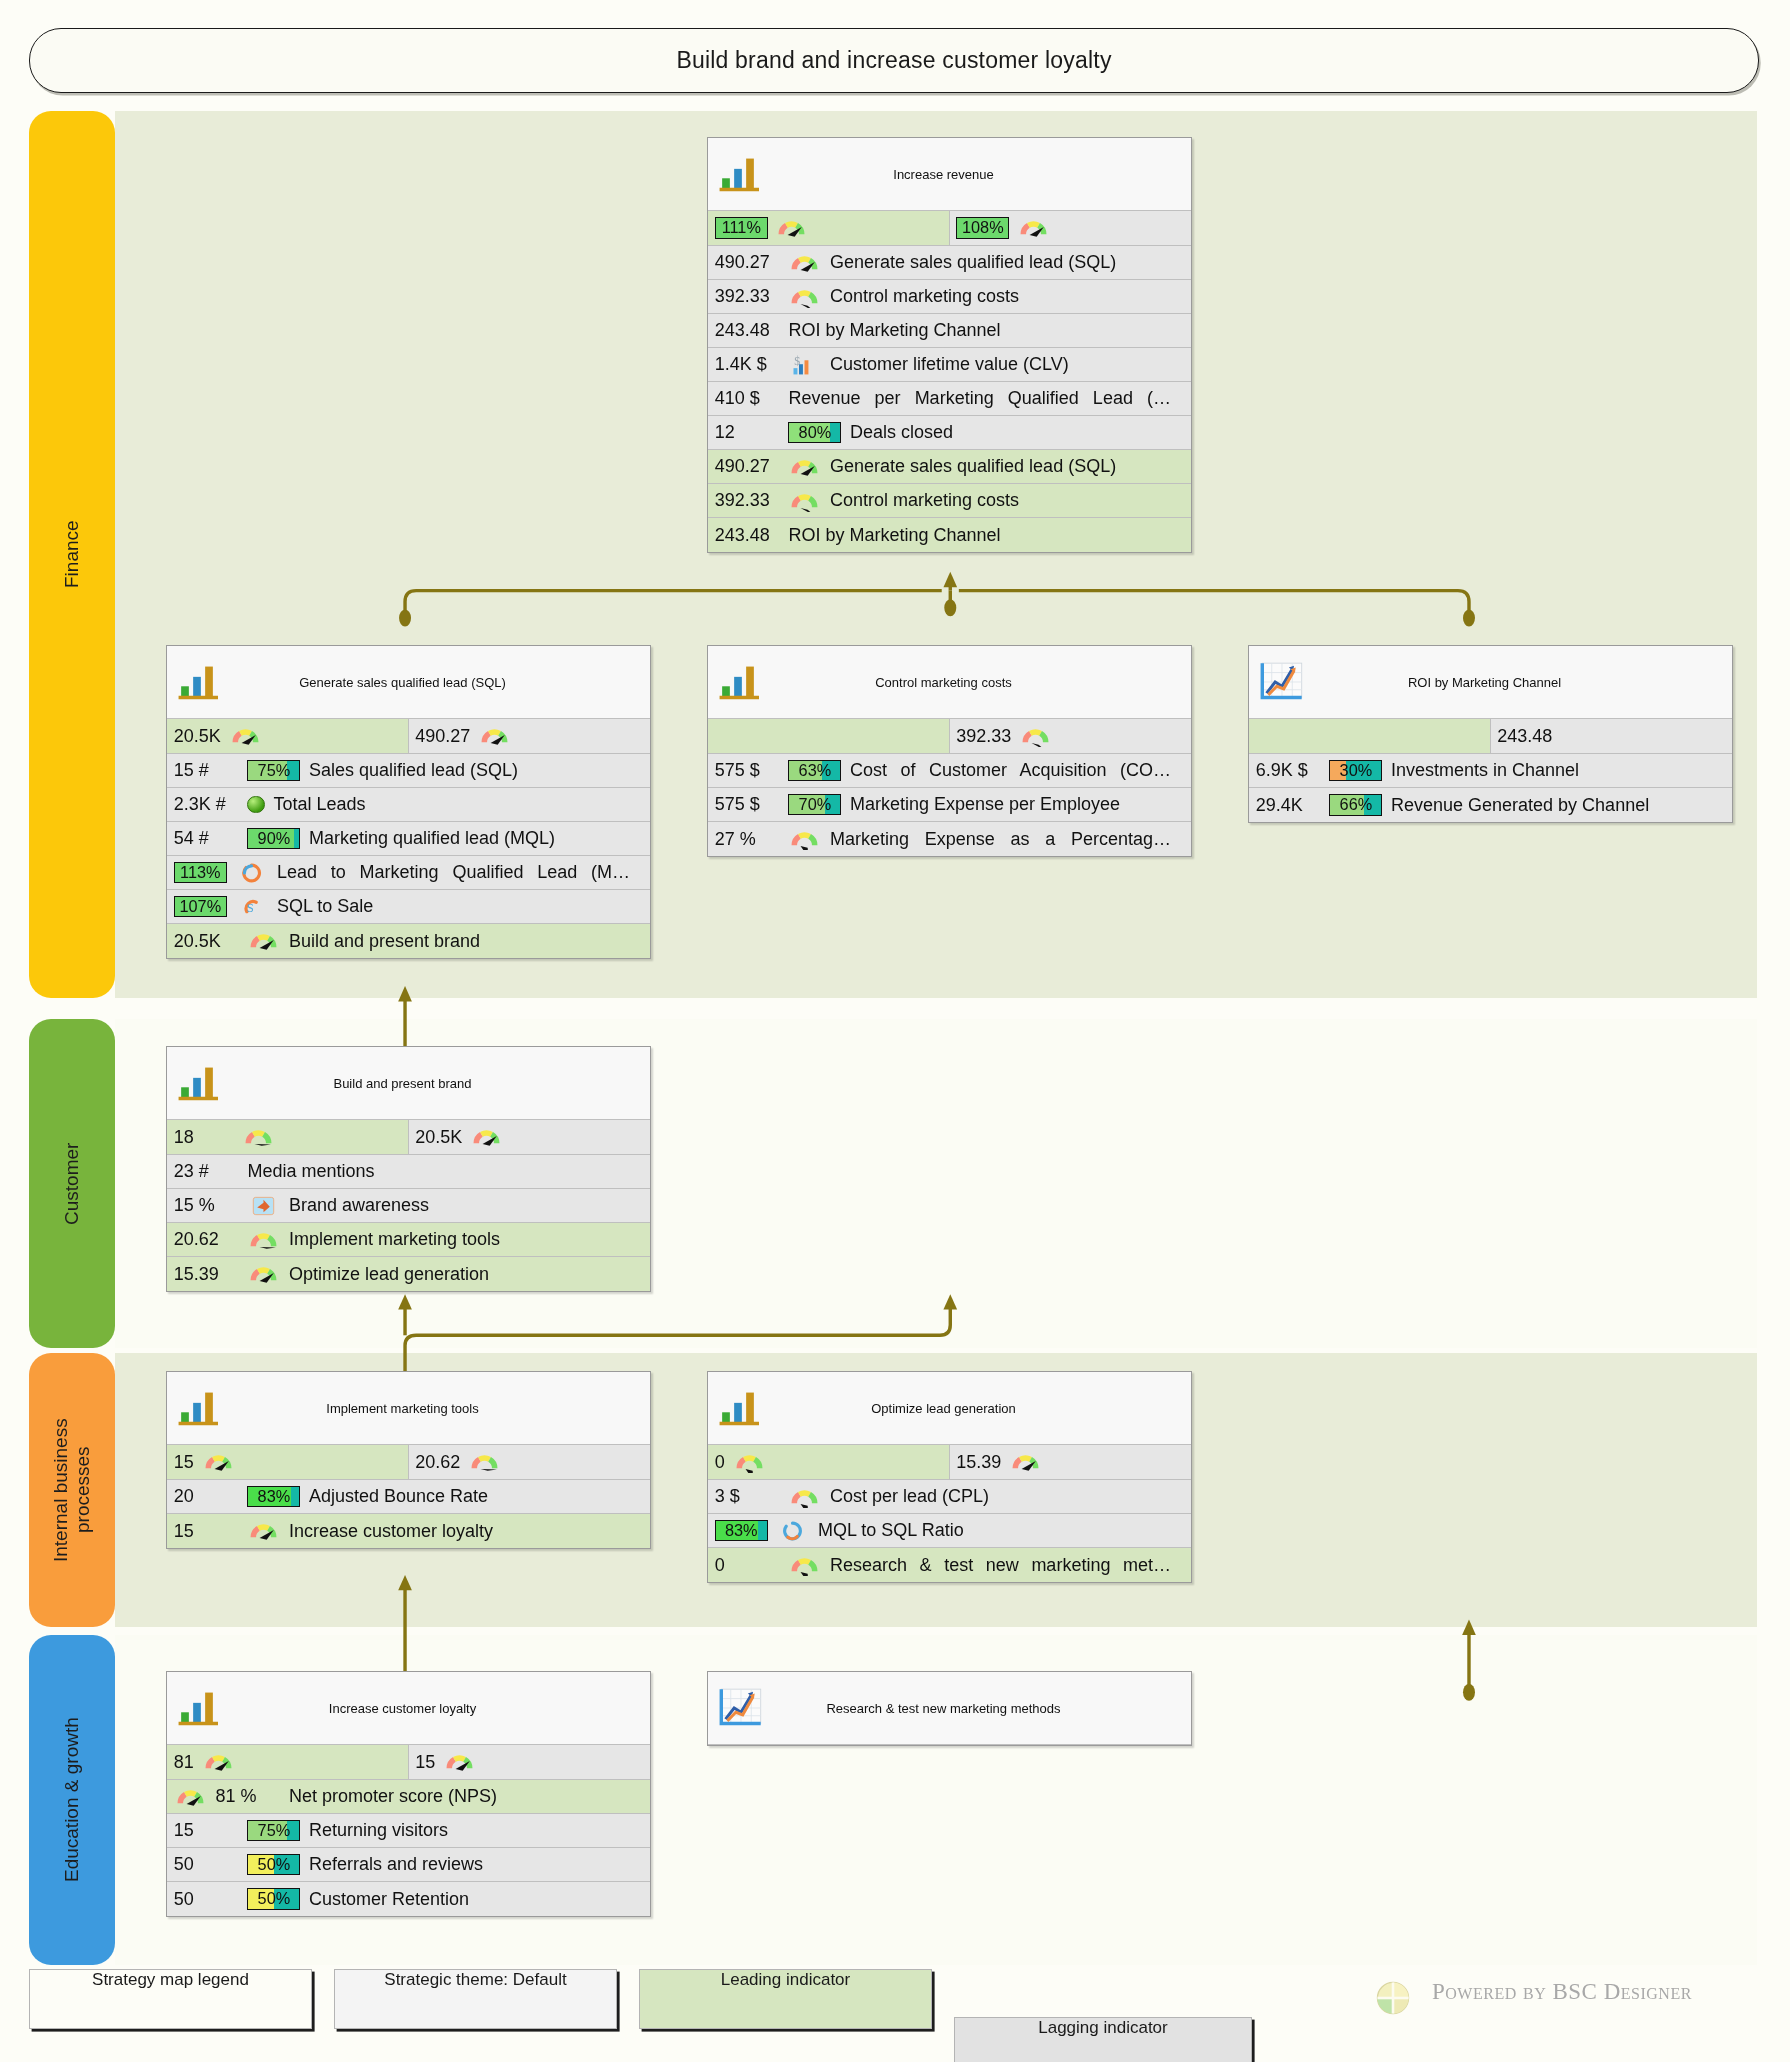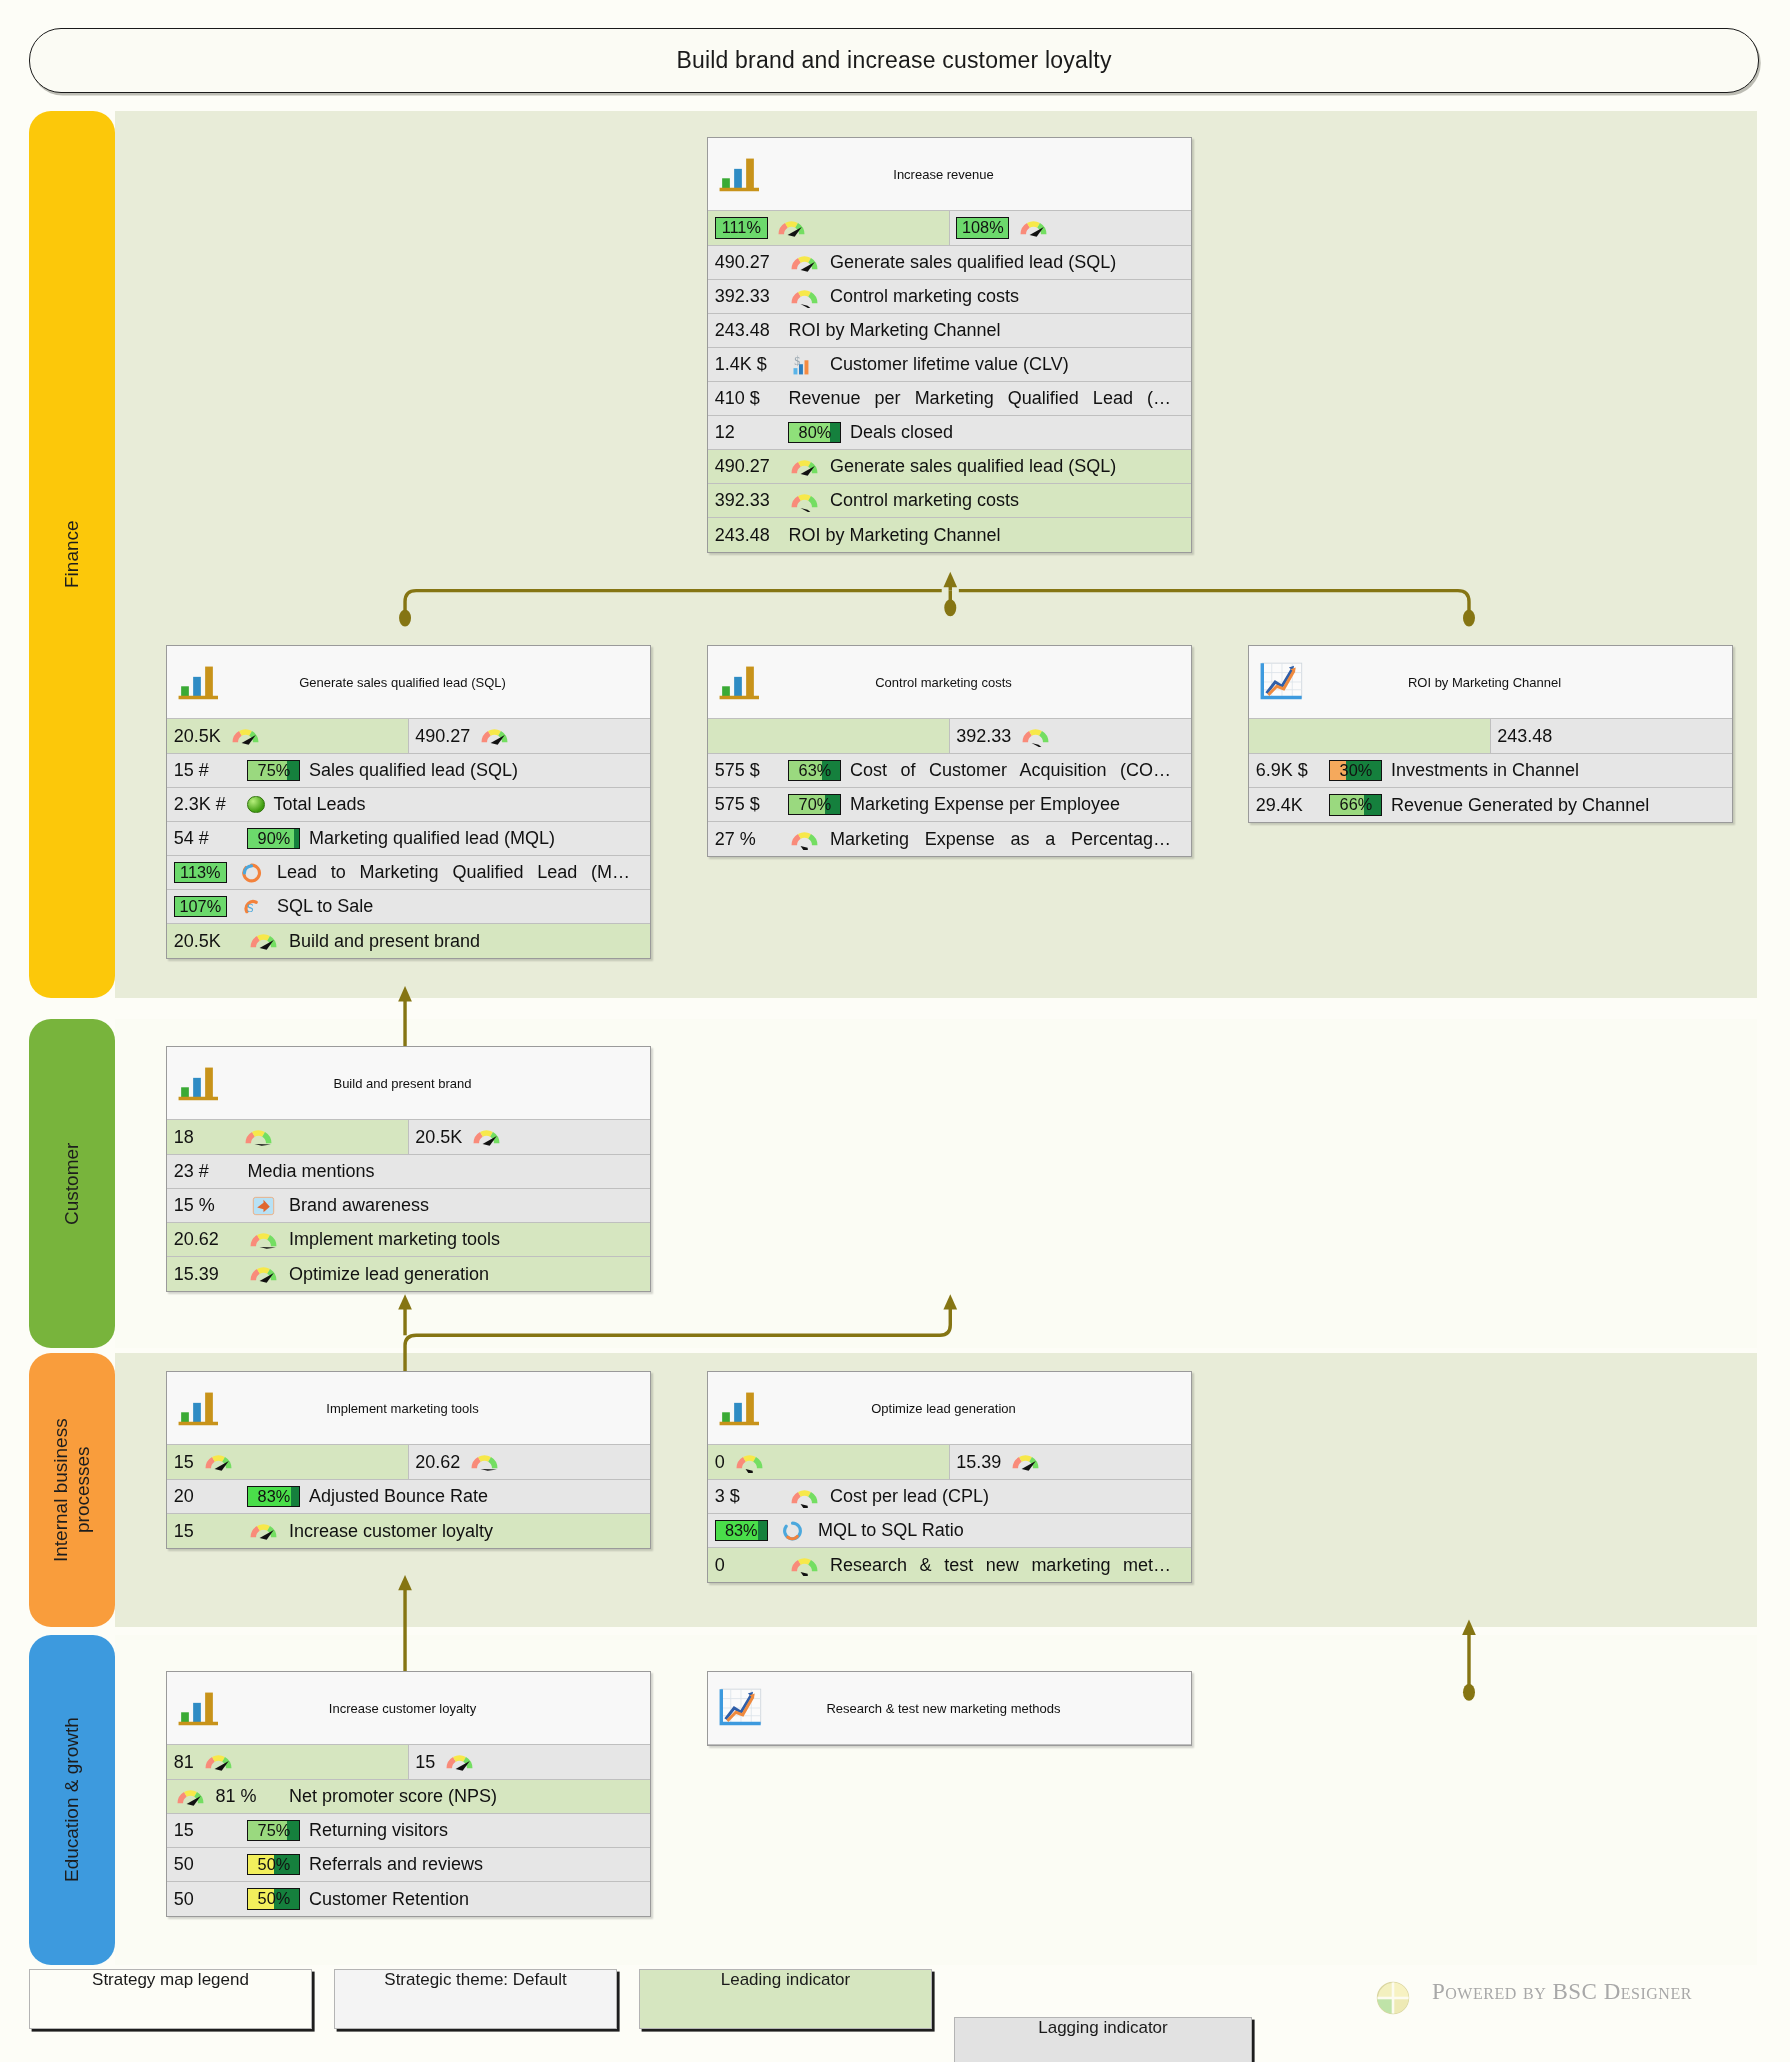--- a/index.html
+++ b/index.html
@@ -46,21 +46,21 @@
         box-sizing:border-box;overflow:hidden;white-space:nowrap;}
   .krow:last-child{border-bottom:none;}
   .krow.lag{background:#e6e6e6;}
   .krow.lead{background:#d6e6c0;}
   .krow .val{min-width:65px;flex:0 0 auto;}
   .krow .lbl{flex:1;overflow:hidden;text-overflow:ellipsis;}
   .krow .lbl.just{text-align:justify;text-align-last:justify;padding-right:20px;}
 
   
   .pbox{position:relative;display:inline-block;width:53px;height:21.4px;
-        border:1.7px solid #111;background:#15803d;flex:0 0 auto;box-sizing:border-box;}
+        border:1.7px solid #111;background:#14b8a6;flex:0 0 auto;box-sizing:border-box;}
   .pbox .fill{position:absolute;left:0;top:0;bottom:0;}
   .pbox .txt{position:absolute;left:0;right:0;top:0;bottom:0;
         display:flex;align-items:center;justify-content:center;
         font-size:16.3px;color:#111;z-index:2;}
 
   
   .gauge{width:33px;height:22px;flex:0 0 auto;}
   .dot{width:15.4px;height:15.4px;border-radius:50%;flex:0 0 auto;
        background:radial-gradient(circle at 32% 28%,#b6ef7c,#3f9c10 70%);
        border:0.9px solid #2e7209;}

